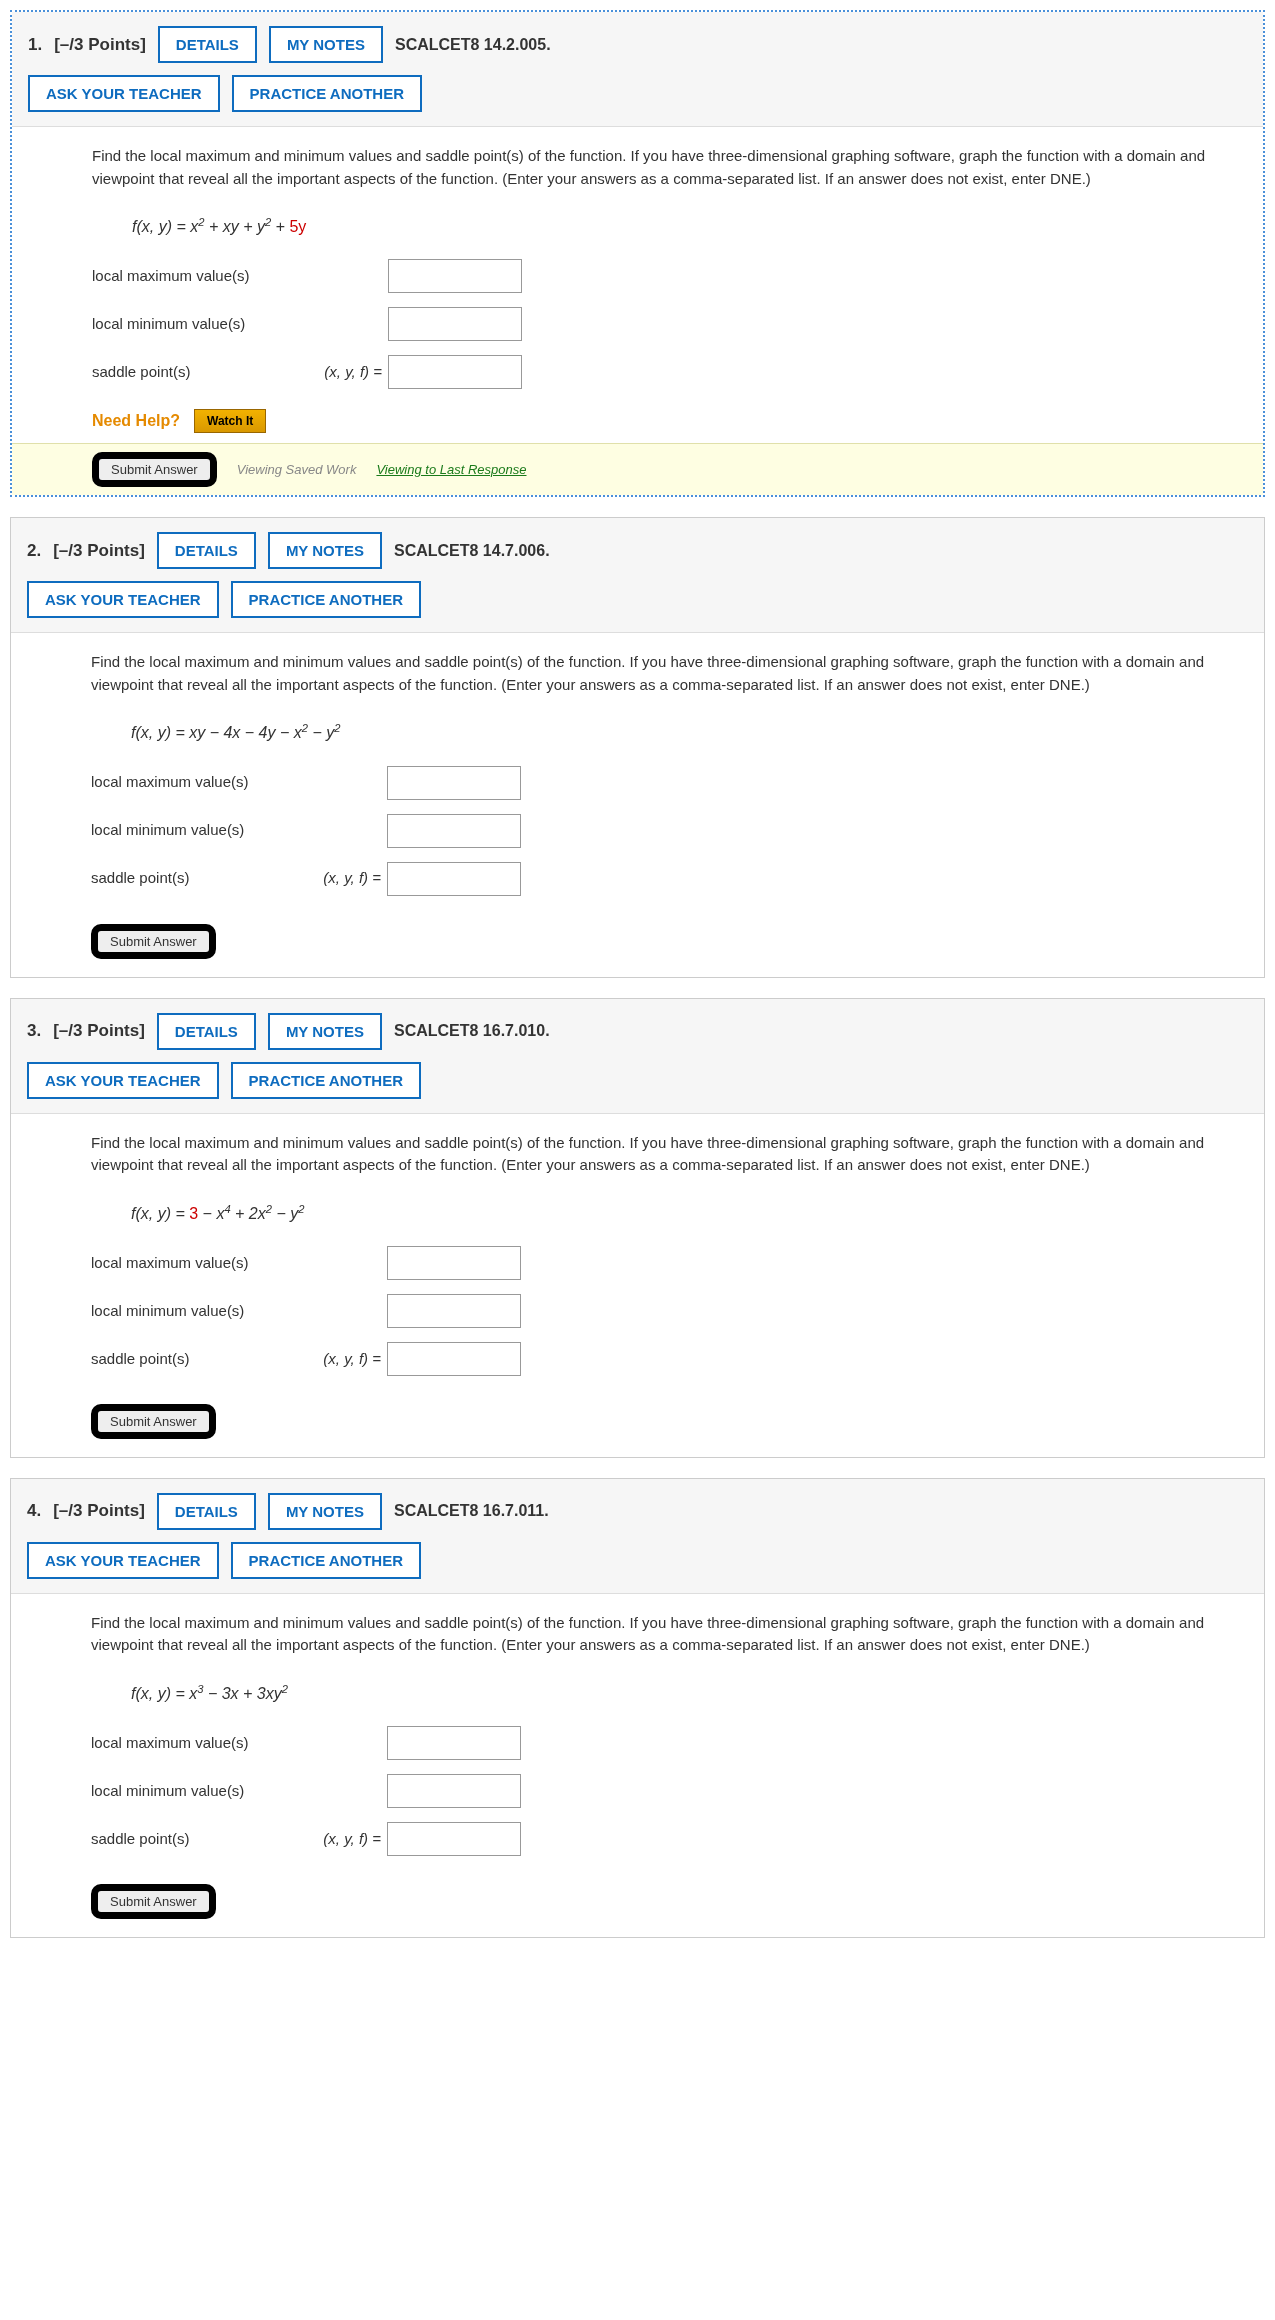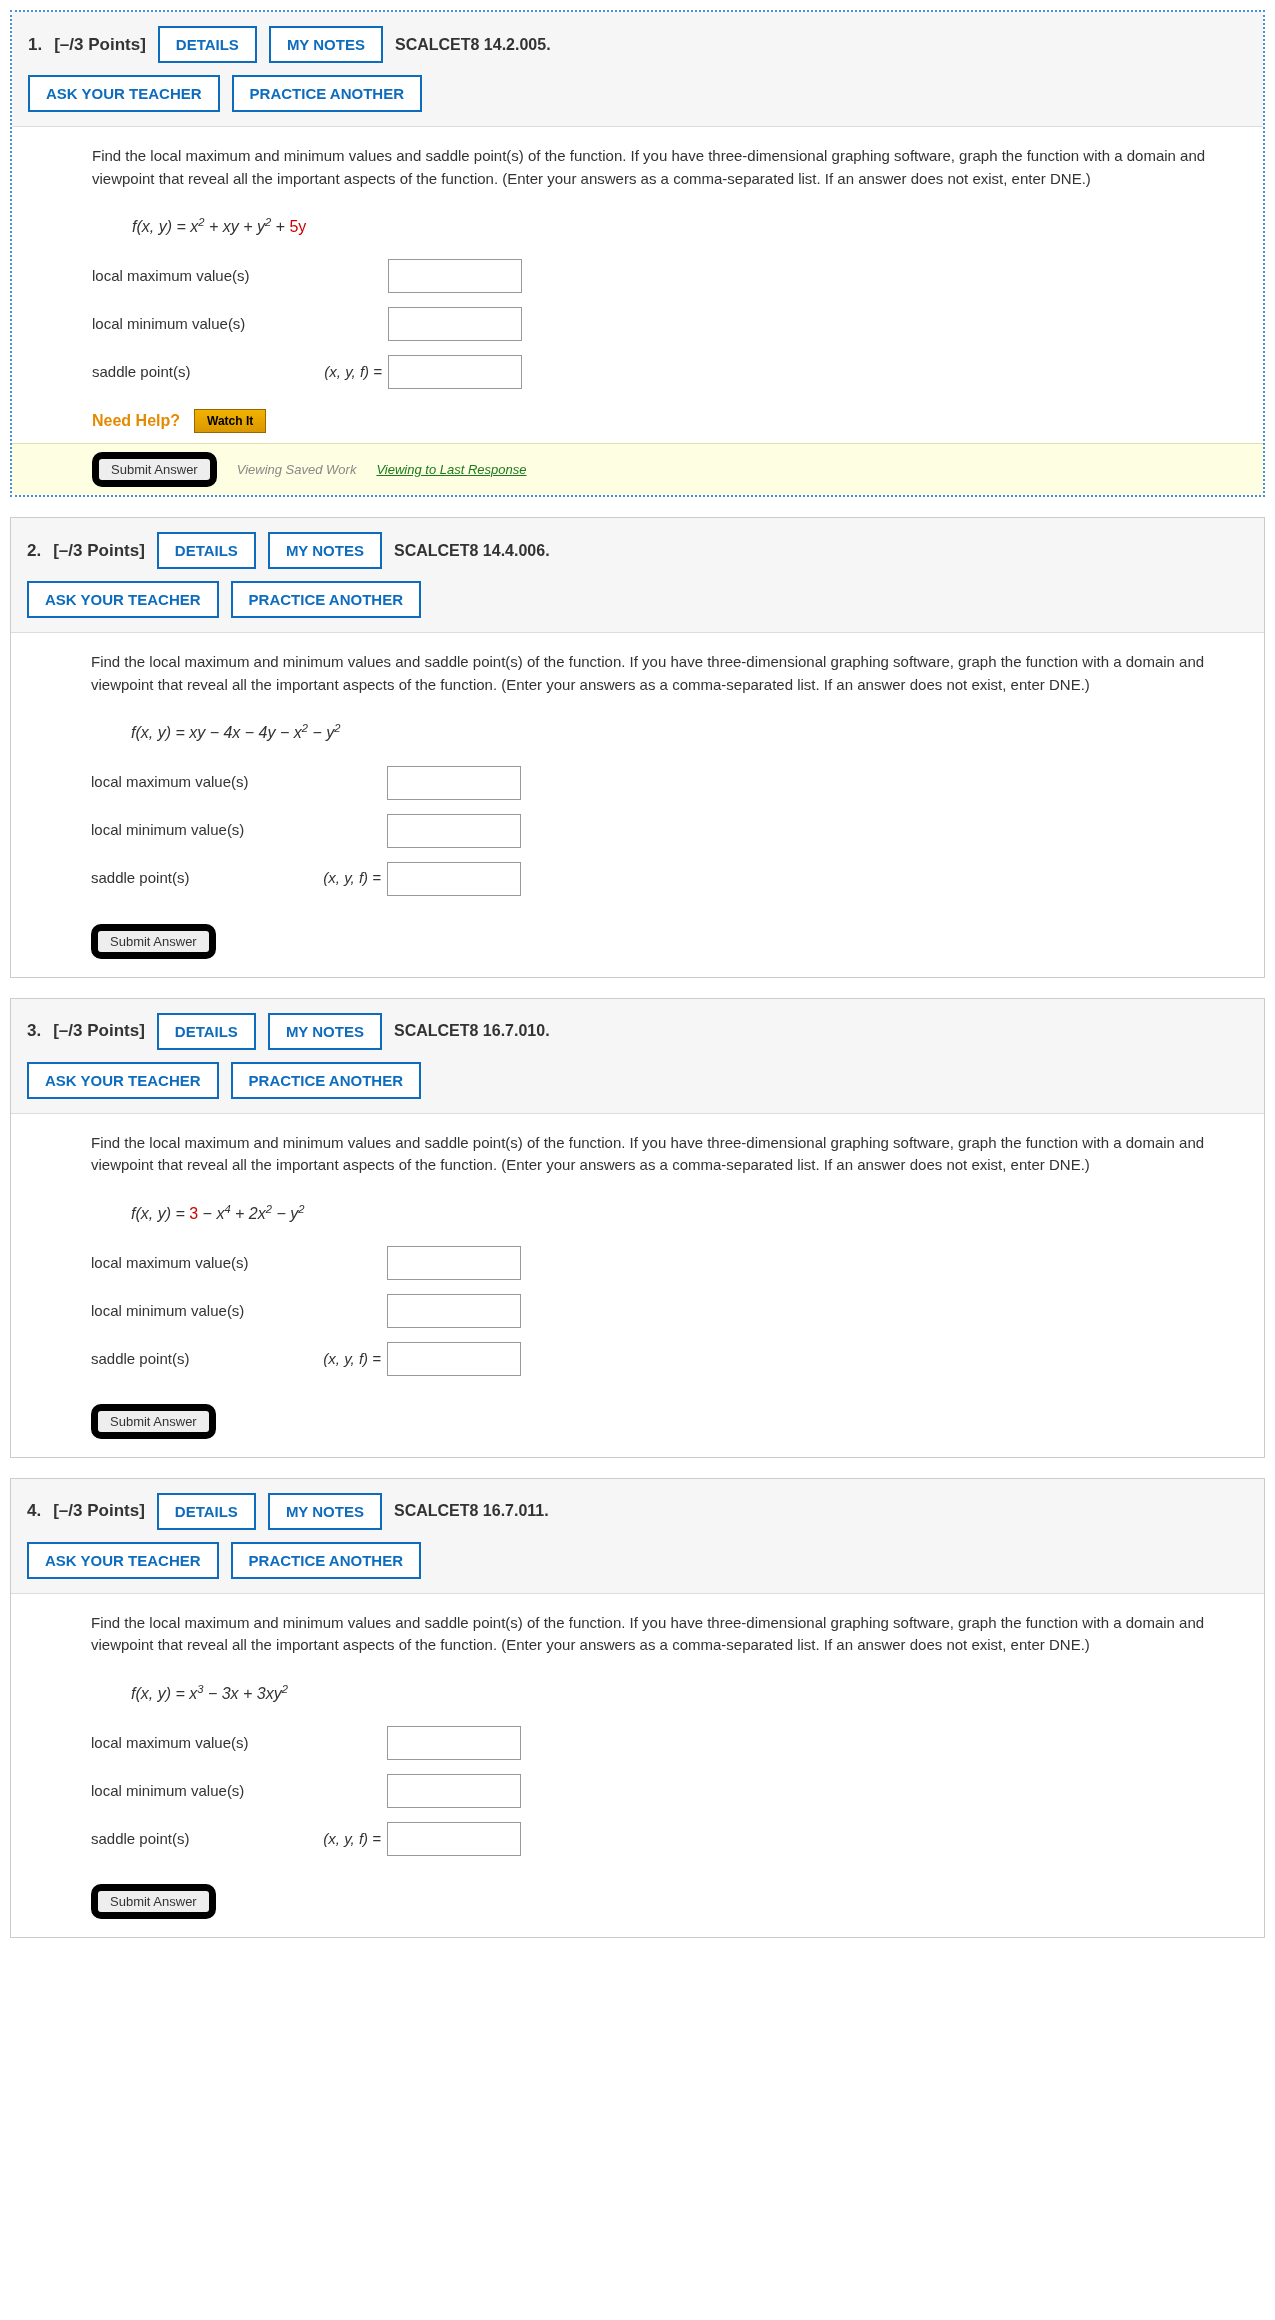--- a/index.html
+++ b/index.html
@@ -181,21 +181,21 @@
         </div>
       </div>
     </div>
     <div class="question">
       <div class="qheader">
         <div class="qh-row">
           <span class="qnum">2.</span>
           <span class="qnum">[–/3 Points]</span>
           <button class="hbtn">DETAILS</button>
           <button class="hbtn">MY NOTES</button>
-          <span class="refcode">SCALCET8 14.4.006.</span>
+          <span class="refcode">SCALCET8 14.7.006.</span>
         </div>
         <div class="qh-row">
           <button class="hbtn">ASK YOUR TEACHER</button>
           <button class="hbtn">PRACTICE ANOTHER</button>
         </div>
       </div>
       <div class="qbody">
         <div class="prompt">Find the local maximum and minimum values and saddle point(s) of the function. If you have three-dimensional graphing software, graph the function with a domain and viewpoint that reveal all the important aspects of the function. (Enter your answers as a comma-separated list. If an answer does not exist, enter DNE.)</div>
         <div class="formula">f(x, y) = xy − 4x − 4y − x<sup>2</sup> − y<sup>2</sup></div>
         <div class="answerRow">

